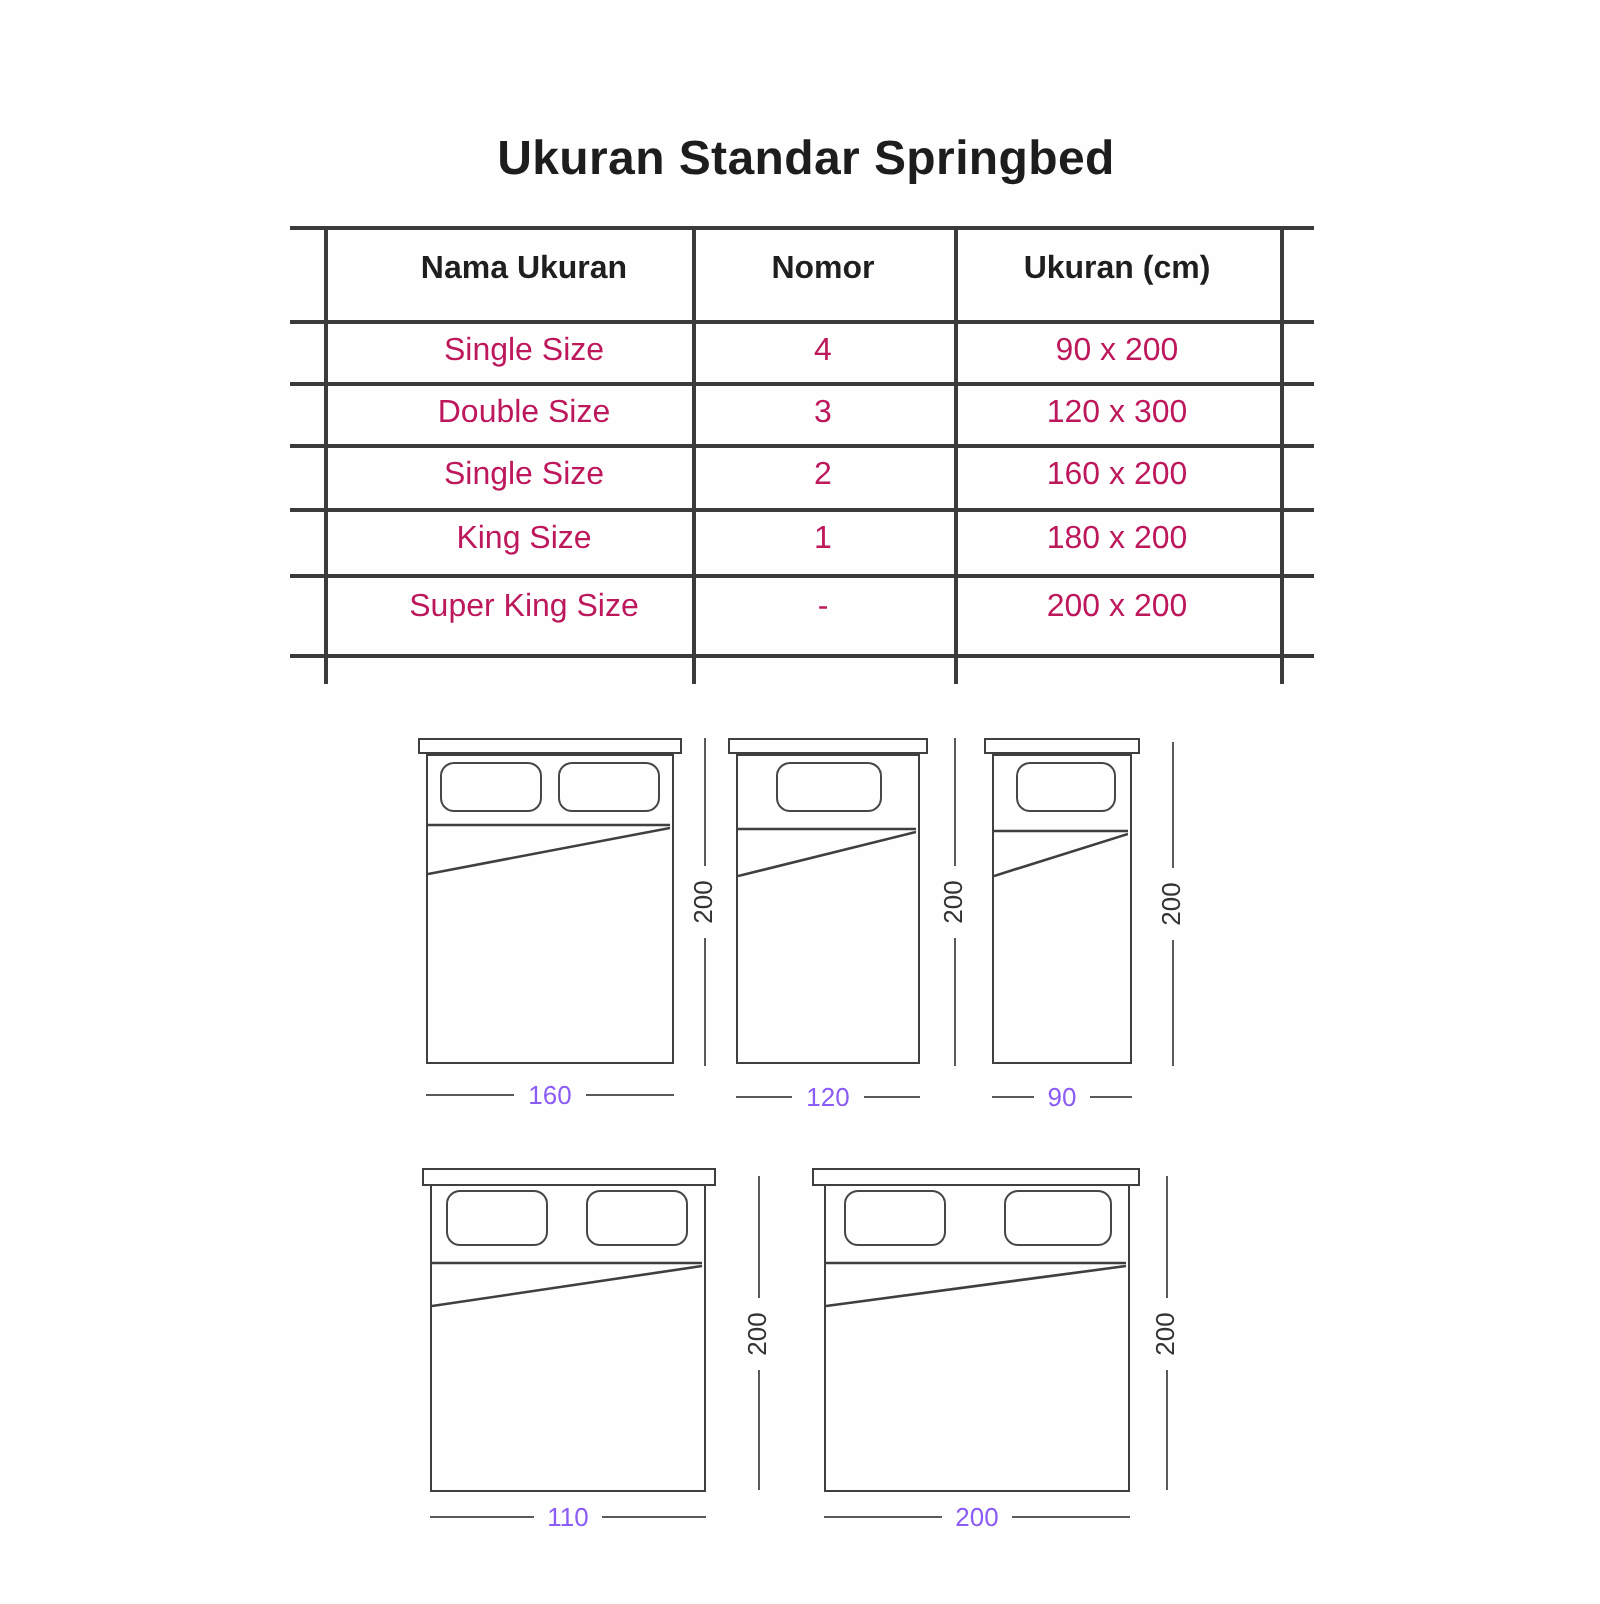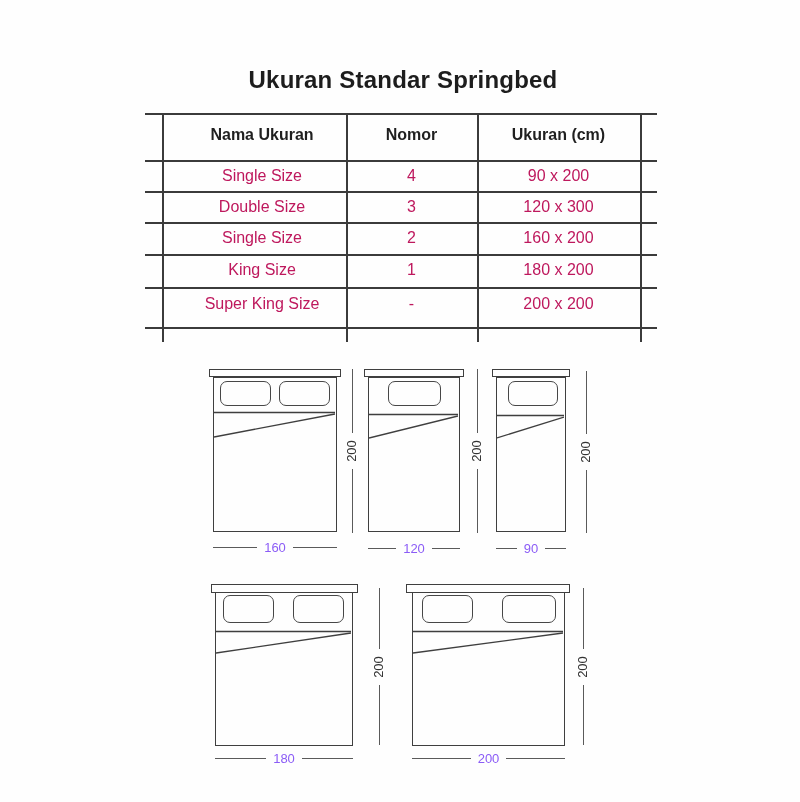--- a/index.html
+++ b/index.html
@@ -174,21 +174,21 @@
         </svg>
       </div>
     </div>
     <div class="vdim" style="left:361px;top:588px;height:157px">
       <div class="vseg"></div>
       <div class="vlabel">200</div>
       <div class="vseg"></div>
     </div>
     <div class="hdim" style="left:215px;top:751px;width:138px">
       <div class="hseg"></div>
-      <div class="hlabel">180</div>
+      <div class="hlabel">110</div>
       <div class="hseg"></div>
     </div>
 
     <div class="bed" style="left:406px;top:584px;width:164px;height:162px">
       <div class="slab" style="height:9px"></div>
       <div class="bedbody" style="left:6px;top:8px;width:153px;height:154px">
         <div class="pillow" style="left:9px;top:2px;width:51px;height:28px"></div>
         <div class="pillow" style="left:89px;top:2px;width:54px;height:28px"></div>
         <svg class="sheet" style="top:37px" width="150" height="26">
           <line x1="0" y1="1.5" x2="150" y2="1.5"></line>

